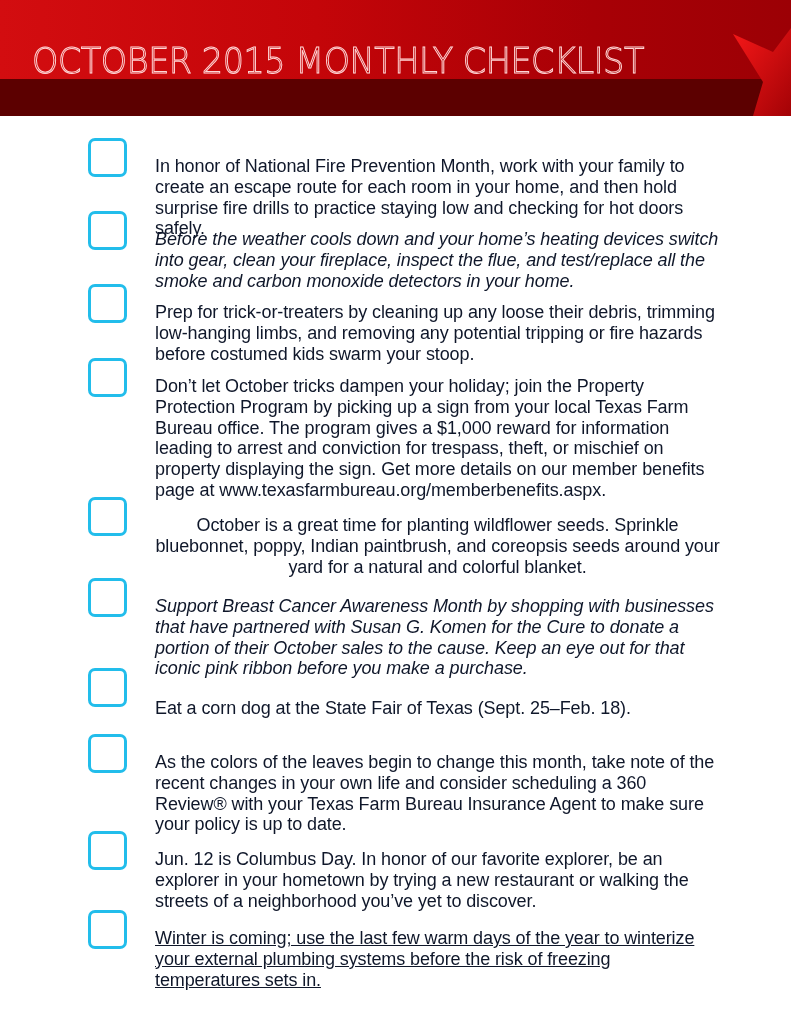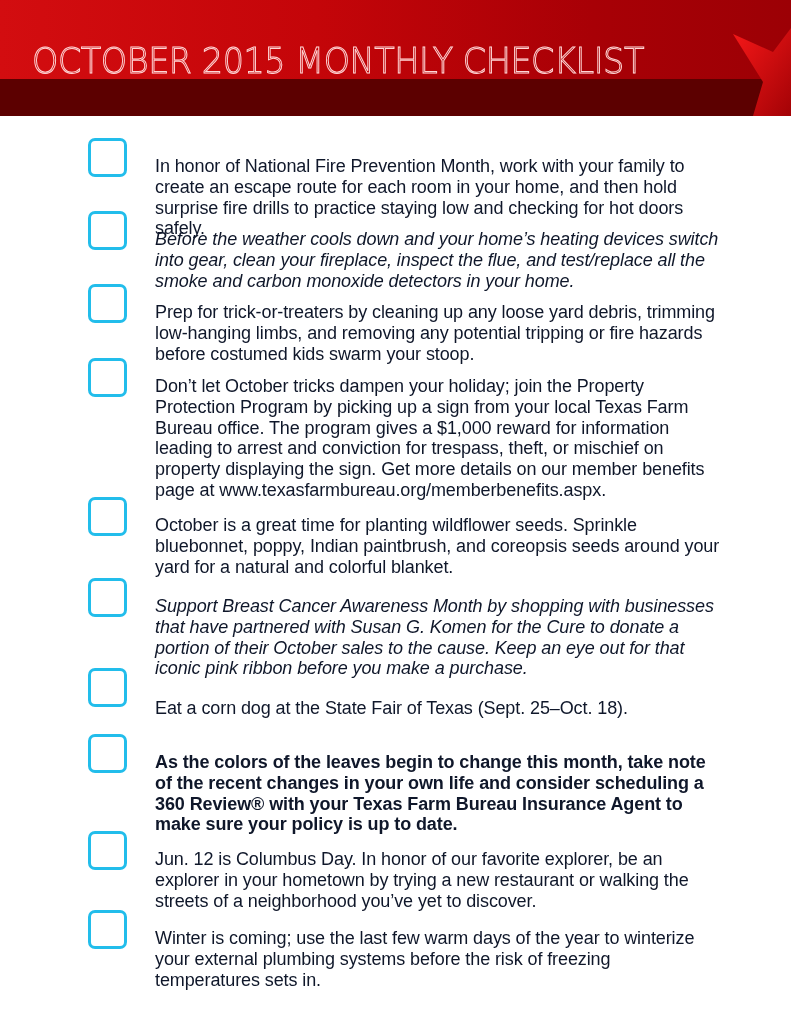--- a/index.html
+++ b/index.html
@@ -70,49 +70,49 @@
   <div class="text" style="top:-3px;">In honor of National Fire Prevention Month, work with your family to create an escape route for each room in your home, and then hold surprise fire drills to practice staying low and checking for hot doors safely.</div>
 </div>
 
 <div class="item" style="top:211px;">
   <div class="checkbox" style="top:0;"></div>
   <div class="text" style="top:-3px;font-style:italic;">Before the weather cools down and your home’s heating devices switch into gear, clean your fireplace, inspect the flue, and test/replace all the smoke and carbon monoxide detectors in your home.</div>
 </div>
 
 <div class="item" style="top:284px;">
   <div class="checkbox" style="top:0;"></div>
-  <div class="text" style="top:-3px;">Prep for trick-or-treaters by cleaning up any loose yard debris, trimming low-hanging limbs, and removing any potential tripping or fire hazards before costumed kids swarm your stoop.</div>
+  <div class="text" style="top:-3px;">Prep for trick-or-treaters by cleaning up any loose their debris, trimming low-hanging limbs, and removing any potential tripping or fire hazards before costumed kids swarm your stoop.</div>
 </div>
 
 <div class="item" style="top:358px;">
   <div class="checkbox" style="top:0;"></div>
   <div class="text" style="top:-3px;">Don’t let October tricks dampen your holiday; join the Property Protection Program by picking up a sign from your local Texas Farm Bureau office. The program gives a $1,000 reward for information leading to arrest and conviction for trespass, theft, or mischief on property displaying the sign. Get more details on our member benefits page at www.texasfarmbureau.org/memberbenefits.aspx.</div>
 </div>
 
 <div class="item" style="top:497px;">
   <div class="checkbox" style="top:0;"></div>
-  <div class="text" style="top:-3px;">October is a great time for planting wildflower seeds. Sprinkle bluebonnet, poppy, Indian paintbrush, and coreopsis seeds around your yard for a natural and colorful blanket.</div>
+  <div class="text" style="top:-3px;text-align:center;">October is a great time for planting wildflower seeds. Sprinkle bluebonnet, poppy, Indian paintbrush, and coreopsis seeds around your yard for a natural and colorful blanket.</div>
 </div>
 
 <div class="item" style="top:578px;">
   <div class="checkbox" style="top:0;"></div>
   <div class="text" style="top:-3px;font-style:italic;">Support Breast Cancer Awareness Month by shopping with businesses that have partnered with Susan G. Komen for the Cure to donate a portion of their October sales to the cause. Keep an eye out for that iconic pink ribbon before you make a purchase.</div>
 </div>
 
 <div class="item" style="top:668px;">
   <div class="checkbox" style="top:0;"></div>
-  <div class="text" style="top:9px;">Eat a corn dog at the State Fair of Texas (Sept. 25–Oct. 18).</div>
+  <div class="text" style="top:9px;">Eat a corn dog at the State Fair of Texas (Sept. 25–Feb. 18).</div>
 </div>
 
 <div class="item" style="top:734px;">
   <div class="checkbox" style="top:0;"></div>
-  <div class="text" style="top:-3px;font-weight:bold;">As the colors of the leaves begin to change this month, take note of the recent changes in your own life and consider scheduling a 360 Review® with your Texas Farm Bureau Insurance Agent to make sure your policy is up to date.</div>
+  <div class="text" style="top:-3px;">As the colors of the leaves begin to change this month, take note of the recent changes in your own life and consider scheduling a 360 Review® with your Texas Farm Bureau Insurance Agent to make sure your policy is up to date.</div>
 </div>
 
 <div class="item" style="top:831px;">
   <div class="checkbox" style="top:0;"></div>
   <div class="text" style="top:-3px;">Jun. 12 is Columbus Day. In honor of our favorite explorer, be an explorer in your hometown by trying a new restaurant or walking the streets of a neighborhood you’ve yet to discover.</div>
 </div>
 
 <div class="item" style="top:910px;">
   <div class="checkbox" style="top:0;"></div>
-  <div class="text" style="top:-3px;">Winter is coming; use the last few warm days of the year to winterize your external plumbing systems before the risk of freezing temperatures sets in.</div>
+  <div class="text" style="top:-3px;text-decoration:underline;">Winter is coming; use the last few warm days of the year to winterize your external plumbing systems before the risk of freezing temperatures sets in.</div>
 </div>
 
 </body></html>

